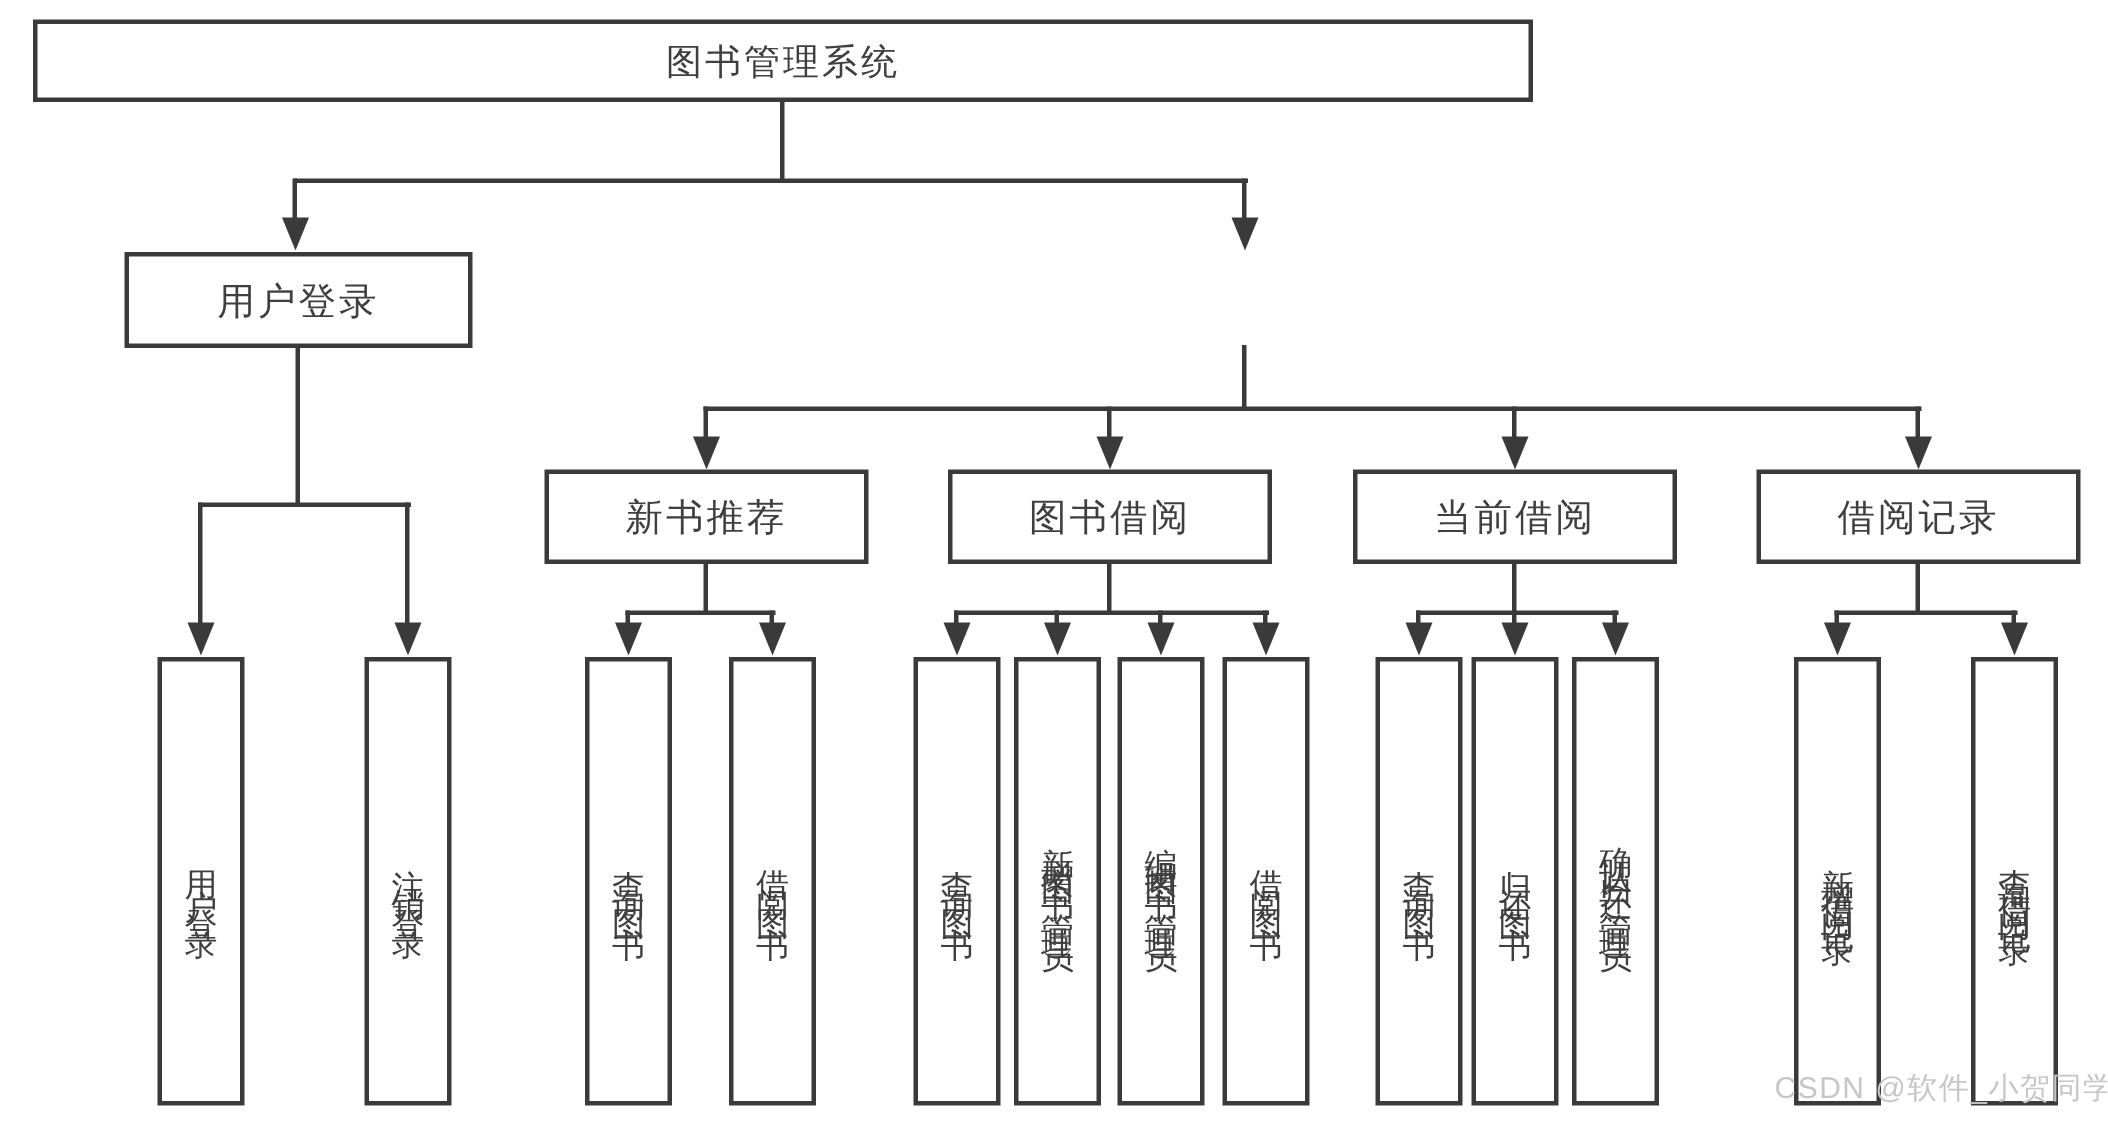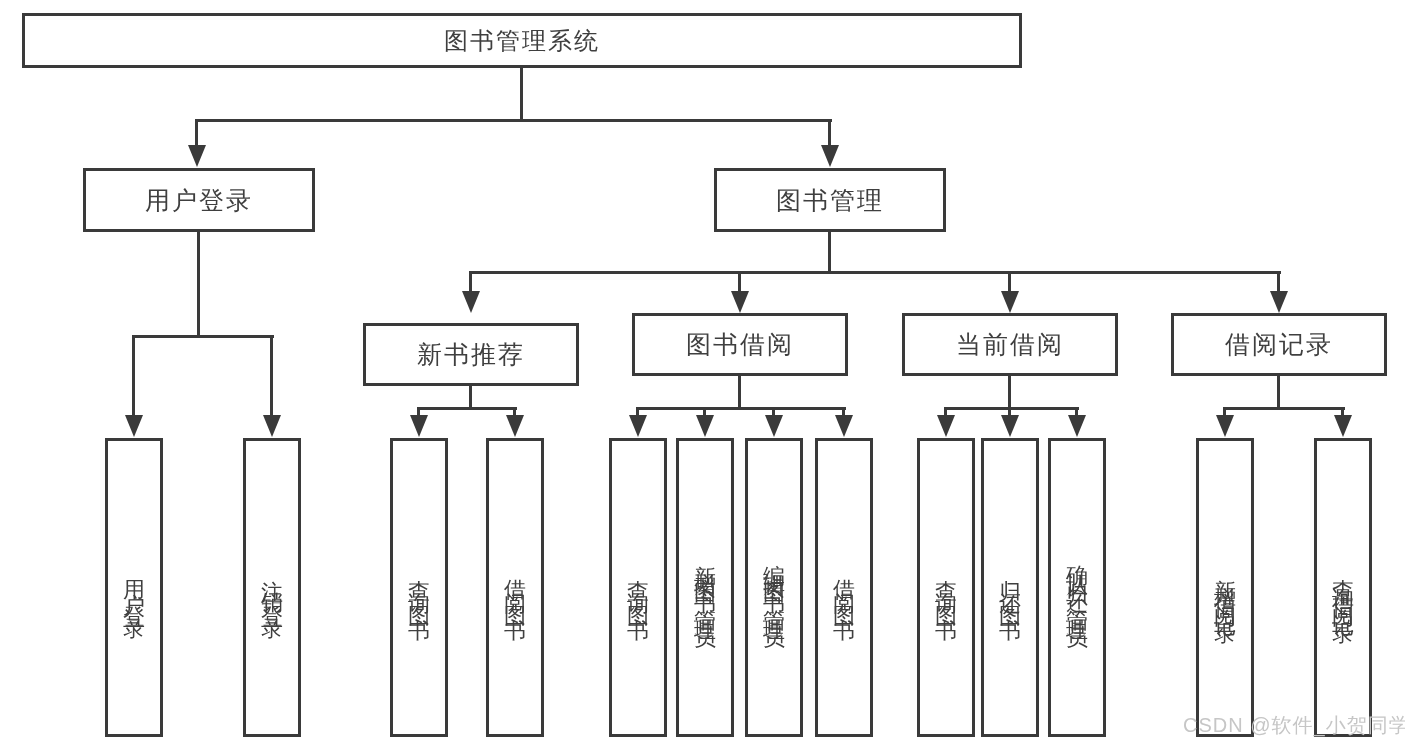--- a/index.html
+++ b/index.html
@@ -48,25 +48,22 @@
 
 <div class="canvas">
 
   <div class="box root" style="left:22px;top:13px;width:1000px;height:55px">
     <span class="hlabel">图书管理系统</span>
   </div>
 
   <div class="box l2" style="left:83px;top:168px;width:232px;height:64px">
     <span class="hlabel">用户登录</span>
   </div>
-  <div class="box l2" style="left:714px;top:168px;width:232px;height:64px">
-    <span class="hlabel">图书管理</span>
-  </div>
 
-  <div class="box l3" style="left:363px;top:323px;width:216px;height:63px">
+  <div class="box l3" style="left:363px;top:313px;width:216px;height:63px">
     <span class="hlabel">新书推荐</span>
   </div>
   <div class="box l3" style="left:902px;top:313px;width:216px;height:63px">
     <span class="hlabel">当前借阅</span>
   </div>
   <div class="box l3" style="left:632px;top:313px;width:216px;height:63px">
     <span class="hlabel">图书借阅</span>
   </div>
   <div class="box l3" style="left:1171px;top:313px;width:216px;height:63px">
     <span class="hlabel">借阅记录</span>

